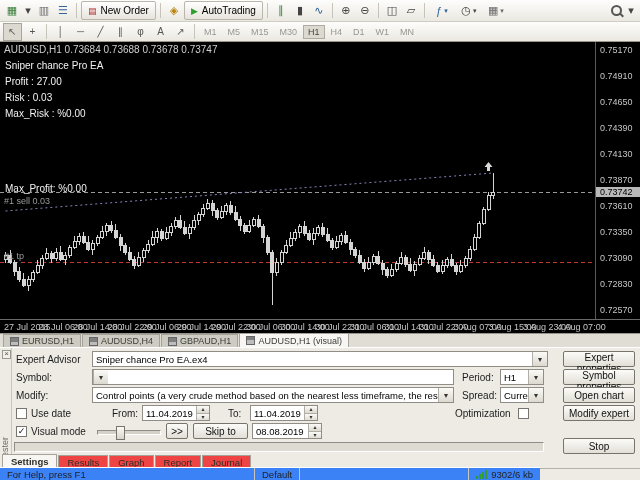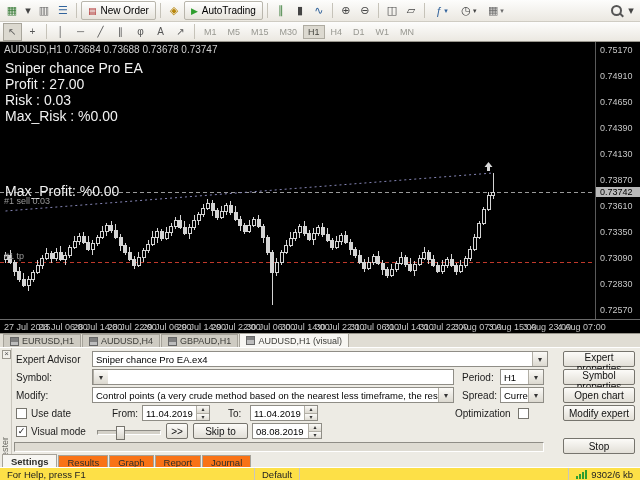--- a/index.html
+++ b/index.html
@@ -25,21 +25,21 @@
   .tbright{margin-left:auto;display:flex;align-items:center;}
   .mag{width:7px;height:7px;border:2px solid #555;border-radius:50%;position:relative;}
   .mag::after{content:"";position:absolute;width:5px;height:2px;background:#555;right:-4px;bottom:-2px;transform:rotate(45deg);}
 
   
   #chart{position:absolute;top:42px;left:0;width:595px;height:277px;background:#000;overflow:hidden;}
   #paxis{position:absolute;top:42px;left:595px;width:45px;height:277px;background:#000;
          border-left:1px solid #5a5a5a;overflow:hidden;}
   #taxis{position:absolute;top:319px;left:0;width:640px;height:14px;background:#000;border-top:1px solid #6a6a6a;overflow:hidden;}
   #chart-header{position:absolute;top:2px;left:4px;color:#cfcfcf;font-size:10px;letter-spacing:0;}
-  .cmt{position:absolute;left:5px;color:#f2f2f2;font-size:14px;}
+  .cmt{position:absolute;left:5px;color:#f2f2f2;font-size:10px;}
   .olabel{position:absolute;left:4px;color:#9a9a9a;font-size:9px;}
   .pal{position:absolute;left:0;width:43px;text-align:left;padding-left:4px;color:#c6c6c6;font-size:9px;}
   .pal.cur{background:#b9b9b9;color:#000;padding:0 0 0 4px;width:41px;}
   .tal{position:absolute;top:2px;color:#c6c6c6;font-size:9px;white-space:nowrap;}
 
   
   #chart-tabs{position:absolute;top:333px;left:0;width:640px;height:14px;background:#e0ddd4;
               border-top:1px solid #97948b;display:flex;align-items:flex-end;padding-left:3px;box-sizing:border-box;gap:1px;}
   .ctab{font-size:9px;color:#3c3c38;background:#cecbc2;border:1px solid #a5a299;border-bottom:none;
         padding:0 6px;height:12px;display:flex;align-items:center;gap:3px;}
@@ -66,26 +66,26 @@
   .btn{position:absolute;top:0;height:16px;background:linear-gradient(#fcfbf8,#e2dfd7);border:1px solid #76746d;
        border-radius:2px;font-size:10px;font-family:inherit;color:#111;padding:0;}
   .cb{position:absolute;top:3px;width:11px;height:11px;background:#fff;border:1px solid #77756e;box-sizing:border-box;
       font-size:9px;line-height:9px;text-align:center;color:#111;}
   .slider{position:absolute;top:7px;height:3px;background:#d4d1c8;border:1px solid #8f8d86;border-bottom-color:#fff;border-right-color:#fff;}
   .sthumb{position:absolute;top:-5px;left:18px;width:7px;height:12px;background:linear-gradient(#fbfaf7,#d8d5cc);border:1px solid #76746d;}
   #progress{position:absolute;top:94px;left:14px;width:530px;height:10px;background:#dedbd2;
             border:1px solid #8f8d86;border-bottom-color:#fff;border-right-color:#fff;box-sizing:border-box;}
   #ttabs{position:absolute;top:106px;left:2px;right:0;height:14px;display:flex;align-items:flex-end;gap:1px;
          border-bottom:1px solid #b5b2a9;}
-  .ttab{font-size:9.5px;color:#2e2e2a;background:#f97316;border:1px solid #a5a299;border-bottom:none;
+  .ttab{font-size:9.5px;color:#2e2e2a;background:#ef4444;border:1px solid #a5a299;border-bottom:none;
         padding:0 8px;height:12px;display:flex;align-items:center;}
   .ttab.on{background:#f7f6f2;height:13px;font-weight:bold;}
 
   
-  #statusbar{position:absolute;top:467px;left:0;width:640px;height:13px;background:#fde047;border-top:1px solid #fff;
+  #statusbar{position:absolute;top:467px;left:0;width:540px;height:13px;background:#3b82f6;border-top:1px solid #fff;
              display:flex;align-items:center;font-size:9.5px;color:#222;}
   .seg{height:100%;display:flex;align-items:center;gap:4px;padding:0 7px;border-left:1px solid #c9c6bd;box-sizing:border-box;white-space:nowrap;}
   .seg.first{border-left:none;width:254px;}
   .seg.spacer{flex:1;}
   .dot{width:8px;height:8px;border-radius:50%;background:#46a546;border:1px solid #2e7d2e;}
   .bars{display:flex;align-items:flex-end;gap:1px;height:9px;}
   .bars i{width:2px;background:#2f9e2f;display:block;}
 </style>
 </head>
 <body>

